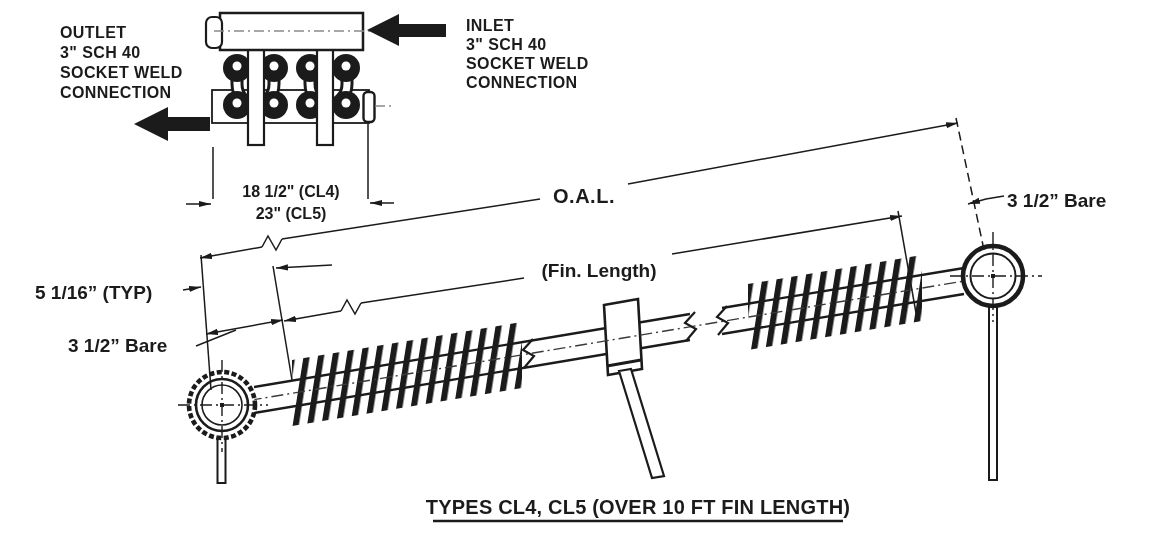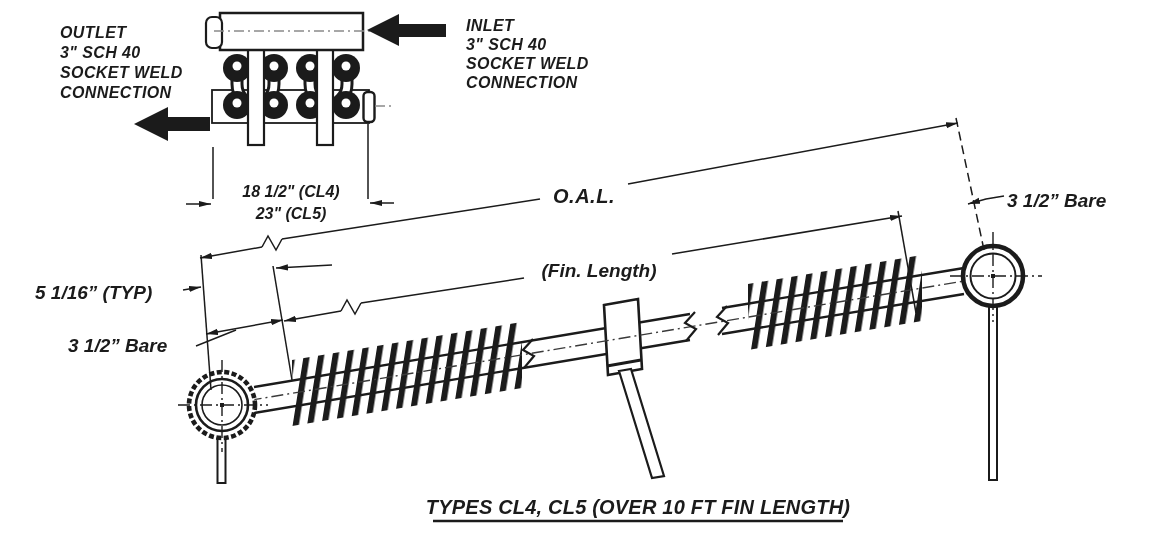--- a/index.html
+++ b/index.html
@@ -1,17 +1,17 @@
 <!DOCTYPE html>
 <html><head>
 <meta charset="utf-8">
 <style>
   html,body{margin:0;padding:0;background:#ffffff;}
   .stage{position:relative;width:1152px;height:556px;background:#f9a8d4;overflow:hidden;
-         font-family:"Liberation Sans", sans-serif;font-style:italic;}
+         font-family:"Liberation Sans", sans-serif;}
   svg{display:block;}
   text{font-family:"Liberation Sans", sans-serif;font-weight:bold;fill:#1b1b1b;}
   .lbl{font-size:16px;letter-spacing:.4px;}
   .dim{font-size:16px;}
   .big{font-size:20px;letter-spacing:.5px;}
   .mid{font-size:19px;}
   .cap{font-size:20px;letter-spacing:.2px;}
 </style>
 </head>
 <body>

